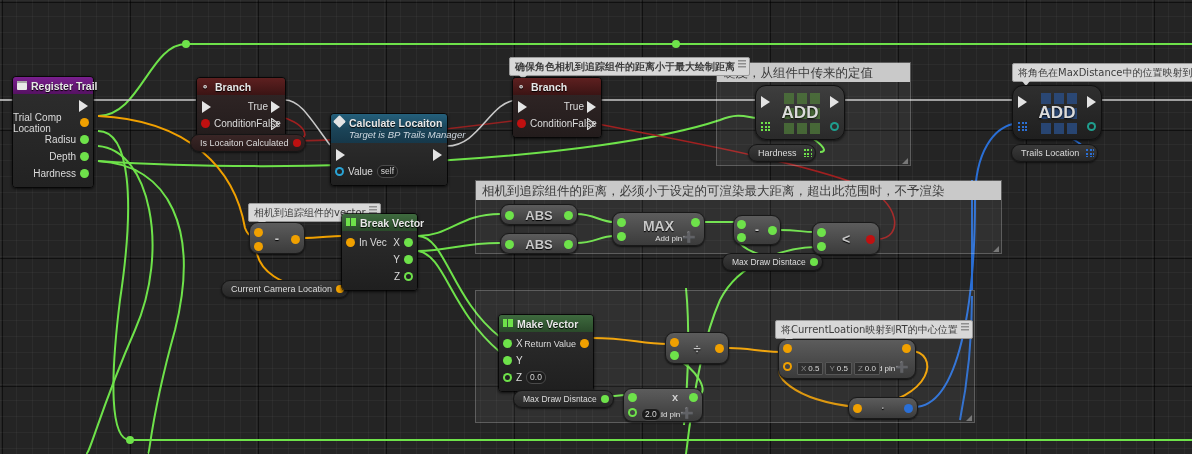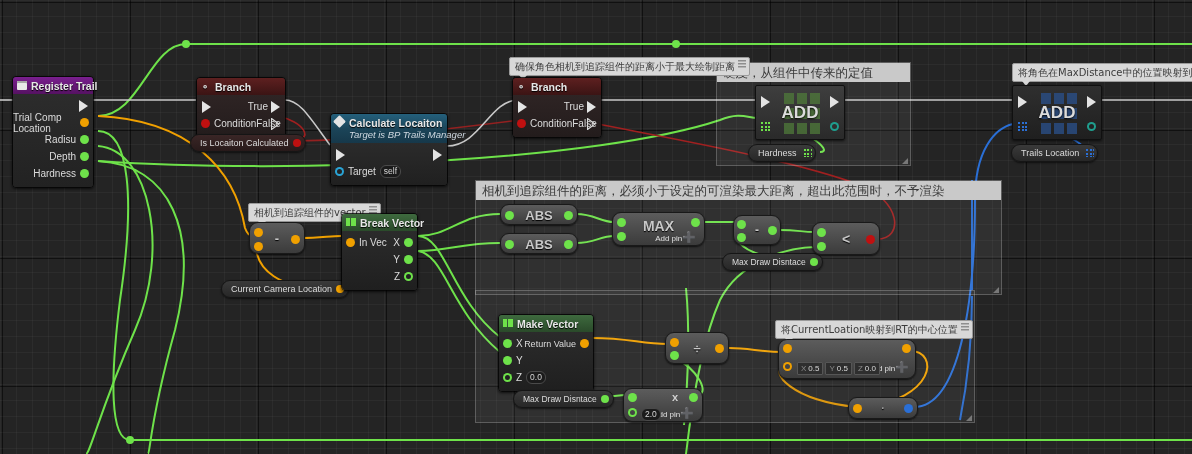--- a/index.html
+++ b/index.html
@@ -82,21 +82,21 @@
 
   
   .vpill { position:absolute; border-radius:9px; font-size:9px; color:#dcdcdc;
     background:linear-gradient(#3a3a3a,#272727); border:1px solid #151515;
     box-shadow:0 1px 2px rgba(0,0,0,0.6); padding:3px 16px 3px 9px; white-space:nowrap;
     font-family:Liberation Sans, sans-serif; }
   .vpill .vd { position:absolute; right:4px; top:50%; margin-top:-4px; width:8px;height:8px;border-radius:50%; }
   .vpill .vgrid { position:absolute; right:3px; top:50%; margin-top:-4px; width:8px;height:8px; }
 
   
-  .addnode { position:absolute; border-radius:2px; border:1px solid #101010;
+  .addnode { position:absolute; border-radius:11px; border:1px solid #101010;
      box-shadow:0 1px 3px rgba(0,0,0,0.7); }
   .addnode .atext { position:absolute; left:0;right:0;top:50%;transform:translateY(-50%);
      text-align:center; font-size:17px; font-weight:bold; color:#dcdcdc; text-shadow:0 1px 2px #000; }
 
   
   .vbox { display:inline-block; background:#1b1b1b; border:1px solid #4a4a4a; color:#d6d6d6;
      font-size:8.5px; padding:0 3px; border-radius:6px; line-height:11px; }
   .vecfield { position:absolute; display:flex; gap:2px; align-items:center; }
   .vecfield span { background:#2e2e2e; border:1px solid #565656; color:#d8d8d8;
      font-size:8px; padding:0 3px; line-height:11px; border-radius:1px; }
@@ -173,35 +173,35 @@
     <circle cx="1022" cy="126" r="5" fill="#2a6fd6"></circle>
 
     <path d="M1083,151 C1095,151 1060,128 1028,120" stroke="#2a6fd6" stroke-width="2" fill="none"></path>
 
     <path d="M972,180 L972,290" stroke="#2a6fd6" stroke-width="2" fill="none" opacity="0.95"></path>
     <path d="M972,296 C972,340 968,380 960,420" stroke="#2a6fd6" stroke-width="2" fill="none" opacity="0.95"></path>
 
     <path d="M686,288 C690,330 688,380 684,425" stroke="#6ee24a" stroke-width="2" fill="none"></path>
   </svg>
 
-  <div class="cbox" style="left:475px; top:180px; width:527px; height:115px;">
+  <div class="cbox" style="left:475px; top:180px; width:527px; height:74px;">
     <div class="cbar">相机到追踪组件的距离，必须小于设定的可渲染最大距离，超出此范围时，不予渲染</div>
     <div class="grip"></div>
   </div>
 
   <div class="cbox" style="left:475px; top:290px; width:500px; height:133px;">
     <div class="grip"></div>
   </div>
 
   <div class="cbox" style="left:716px; top:62px; width:195px; height:104px;">
     <div class="cbar">硬度，从组件中传来的定值</div>
     <div class="grip"></div>
   </div>
 
-  <div class="bub" style="left:509px; top:57px;">
+  <div class="bub" style="left:509px; top:57px;font-weight:bold;">
     <span>确保角色相机到追踪组件的距离小于最大绘制距离</span>
     <span class="pin"></span>
   </div>
 
   <div class="bub" style="left:1012px; top:63px;">
     <span>将角色在MaxDistance中的位置映射到RT坐标上</span>
     
   </div>
 
   <div class="bub" style="left:248px; top:203px;">
@@ -280,21 +280,21 @@
     <div class="nsub" style="background:linear-gradient(#1b4458,#16384a);">
       <span>Target is BP Trails Manager</span>
     </div>
     <div class="nbody" style="background:linear-gradient(#2b2b2b,#202020);">
       <div class="row">
         <span class="exec l"></span>
         <span class="exec r"></span>
       </div>
       <div class="row">
         <span class="pinpt l hollow" style="color:#2aa4d6;"></span>
-        <span class="lbl">Target</span>
+        <span class="lbl">Value</span>
         <span class="vbox" style="margin-left:4px;">self</span>
       </div>
     </div>
   </div>
 
   <div class="node" style="left:512px; top:77px; width:90px;">
     <div class="nhead" style="background:linear-gradient(#5e2020,#3b1414);">
       <span style="position:absolute;left:5px;top:3px;font-size:10px;color:#e0e0e0;">∘</span>
       <span>Branch</span>
     </div>

